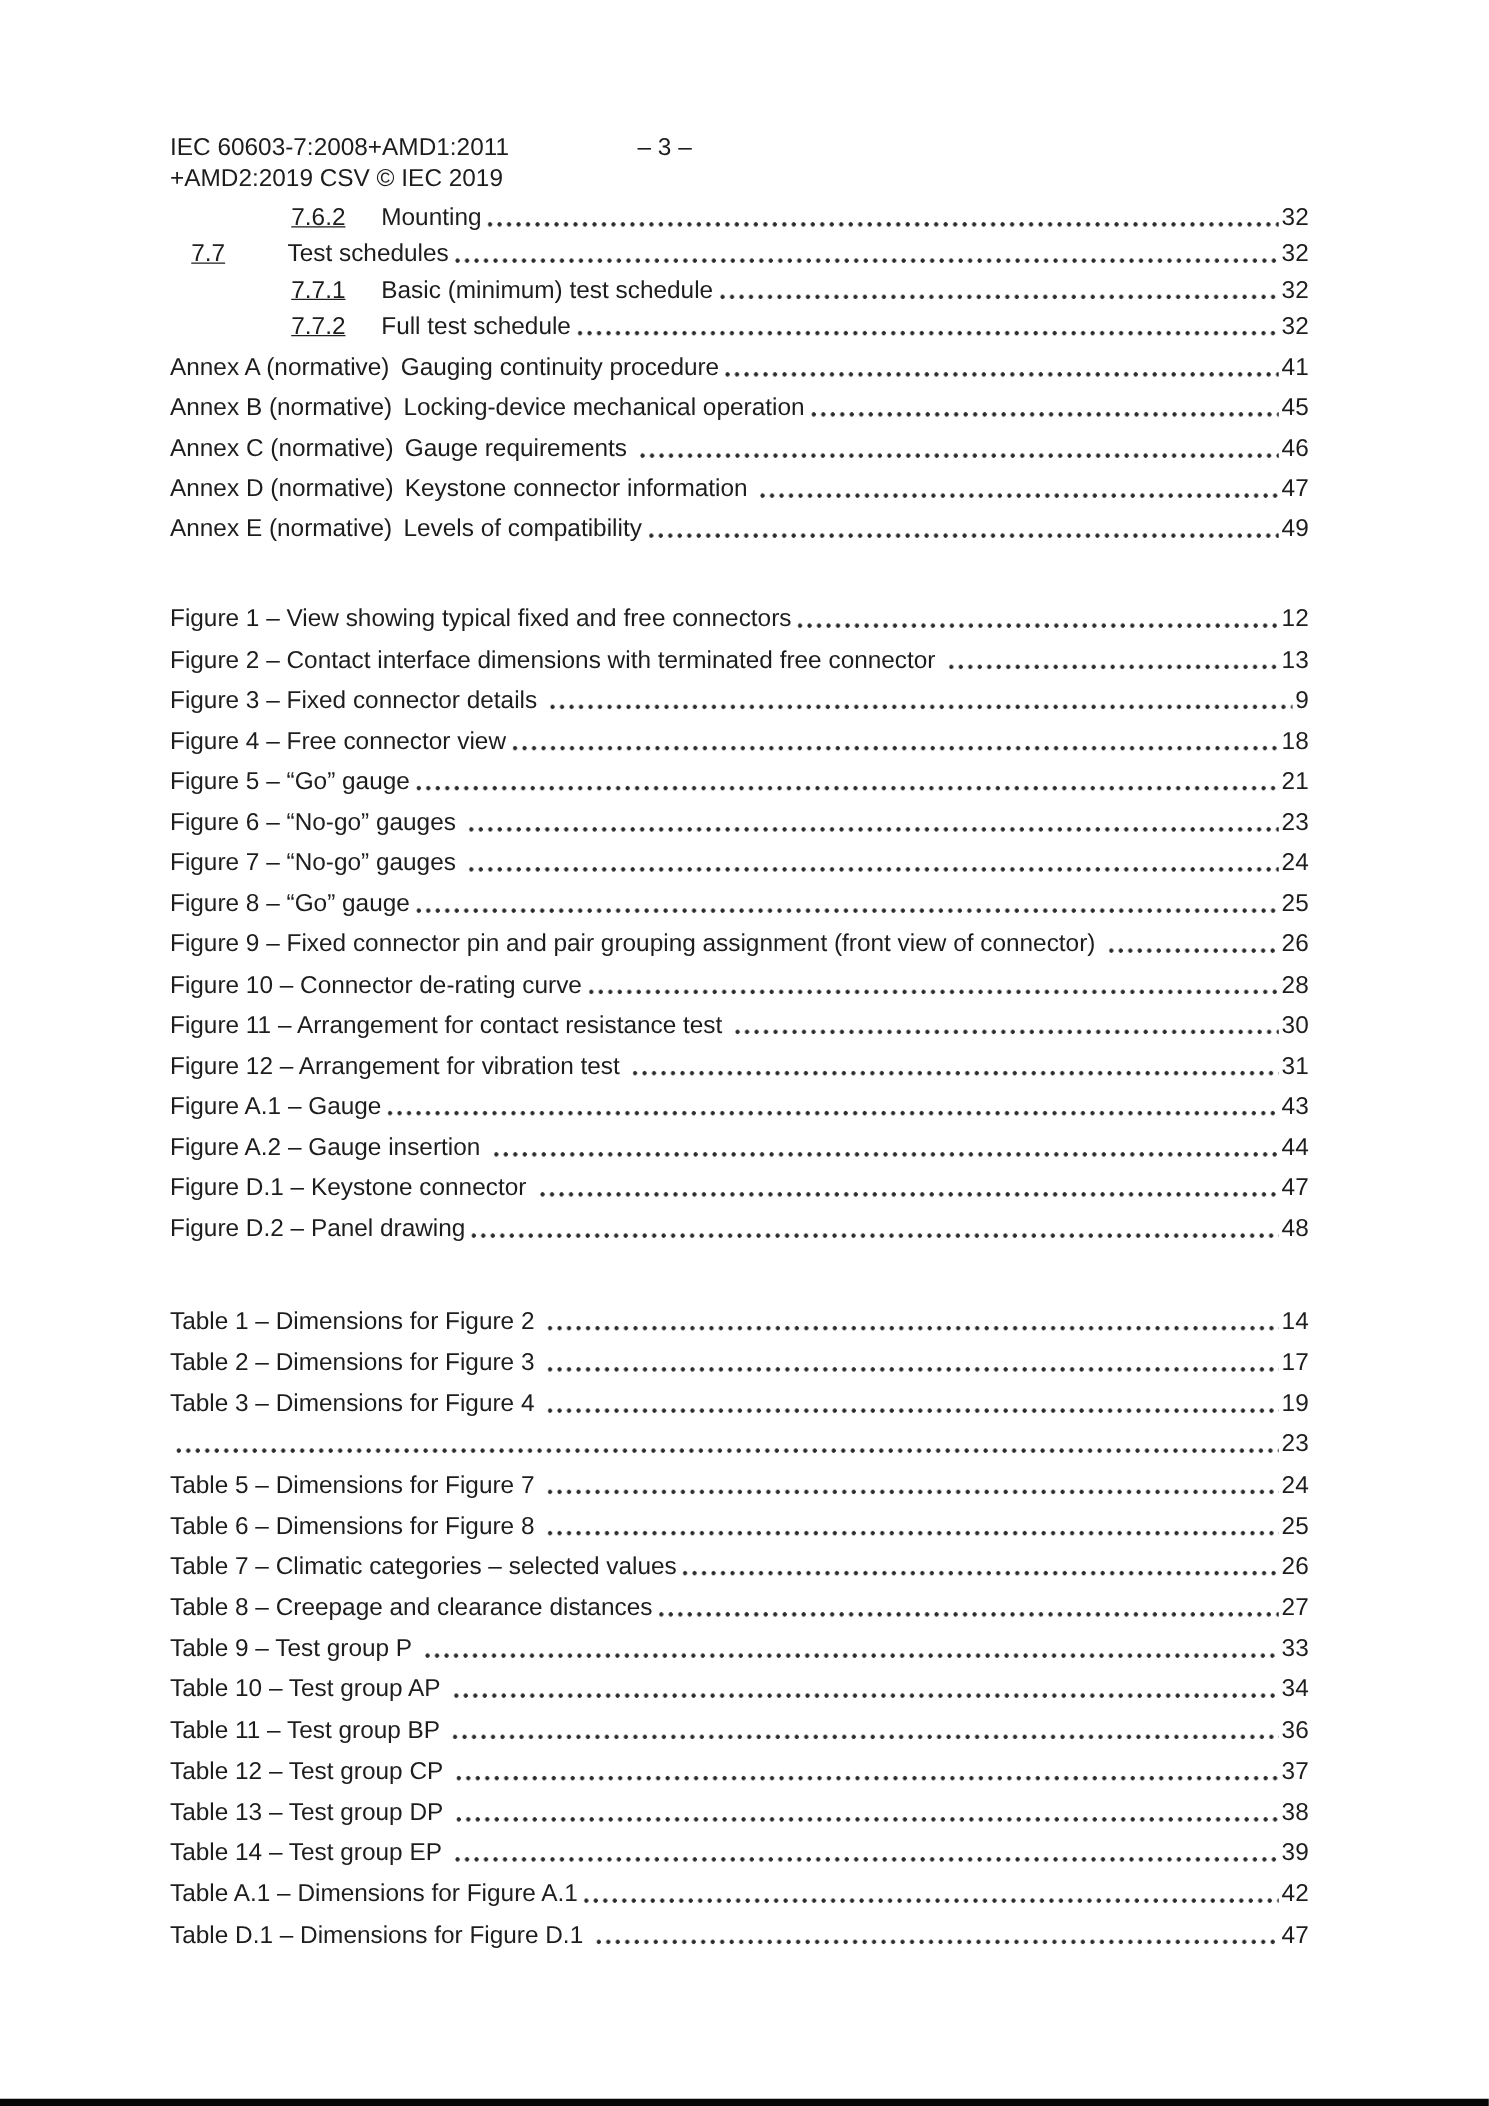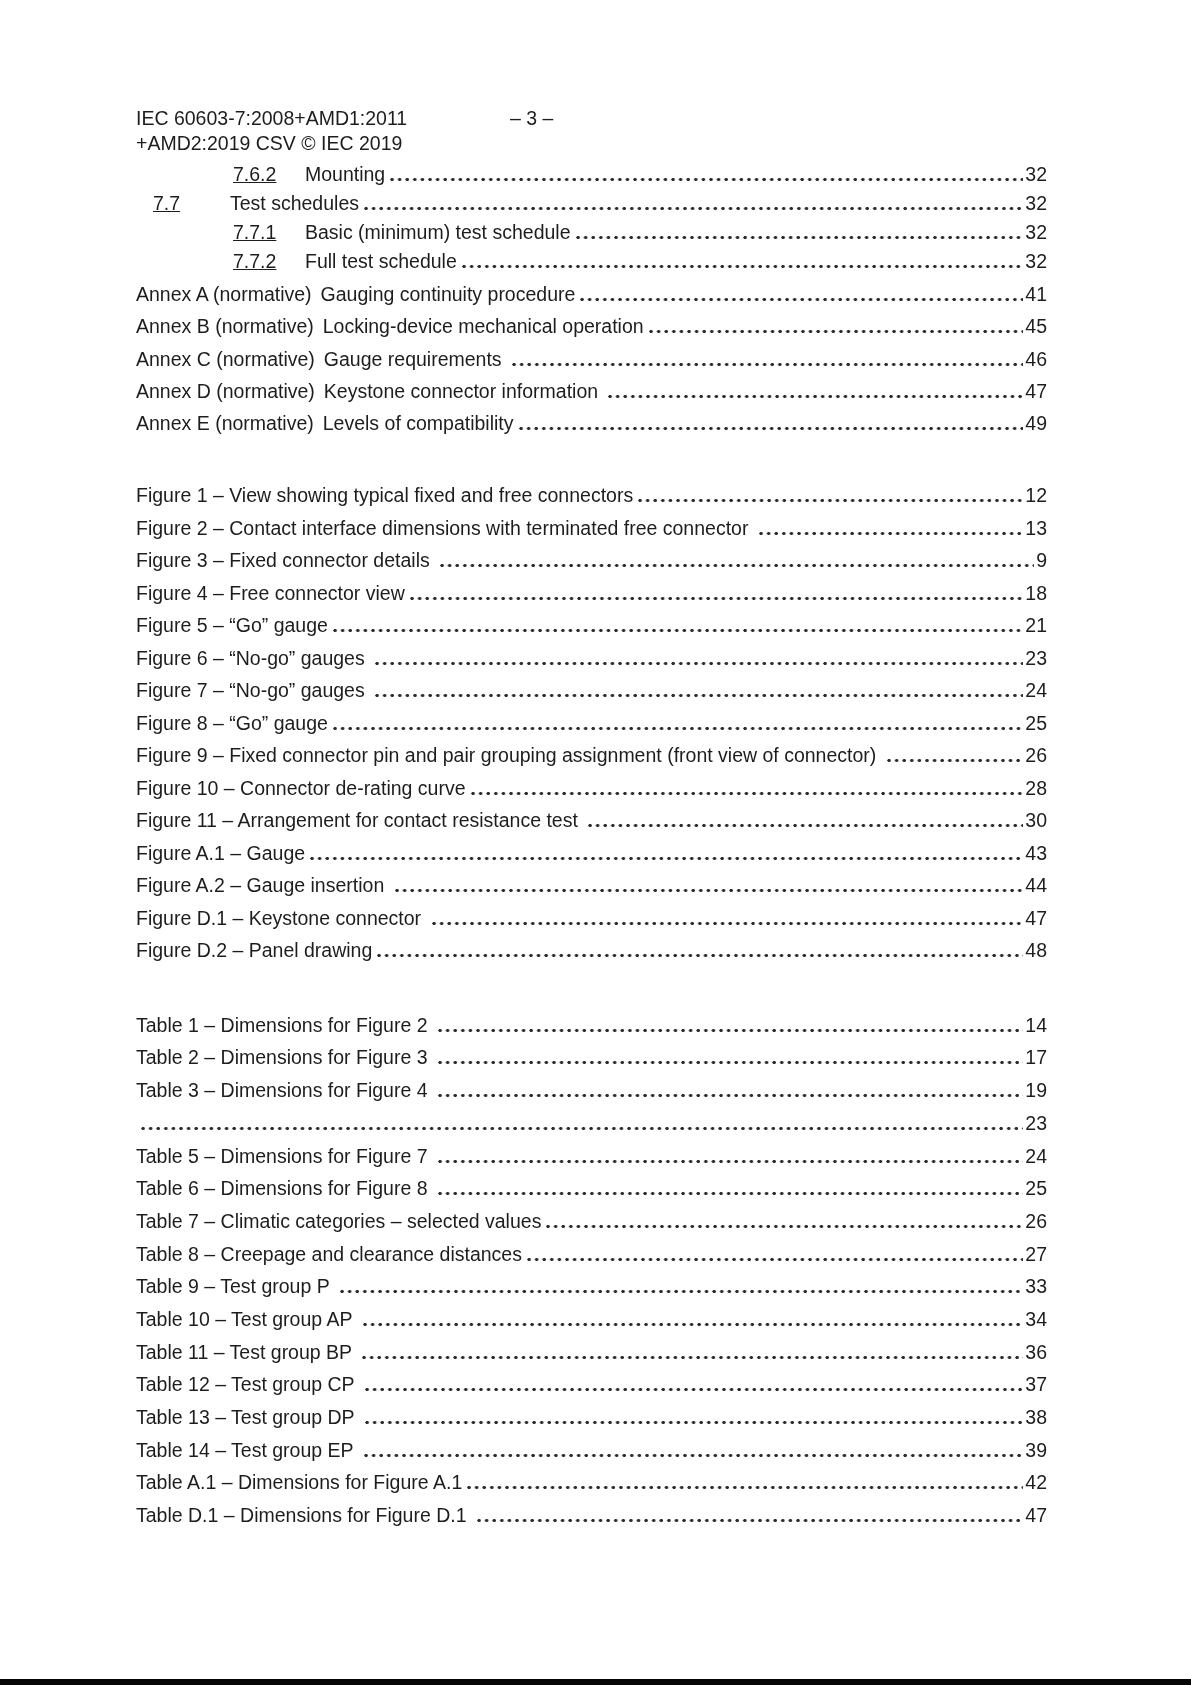--- a/index.html
+++ b/index.html
@@ -184,20 +184,26 @@
     <span class="entry-page">28</span>
   </div>
         <div class="toc-row indent-0">
 
     <span class="entry-label">Figure 11 – Arrangement for contact resistance test </span>
     <span class="leader"></span>
     <span class="entry-page">30</span>
   </div>
         <div class="toc-row indent-0">
 
+    <span class="entry-label">Figure 12 – Arrangement for vibration test </span>
+    <span class="leader"></span>
+    <span class="entry-page">31</span>
+  </div>
+        <div class="toc-row indent-0">
+
     <span class="entry-label">Figure A.1 – Gauge</span>
     <span class="leader"></span>
     <span class="entry-page">43</span>
   </div>
         <div class="toc-row indent-0">
 
     <span class="entry-label">Figure A.2 – Gauge insertion </span>
     <span class="leader"></span>
     <span class="entry-page">44</span>
   </div>

